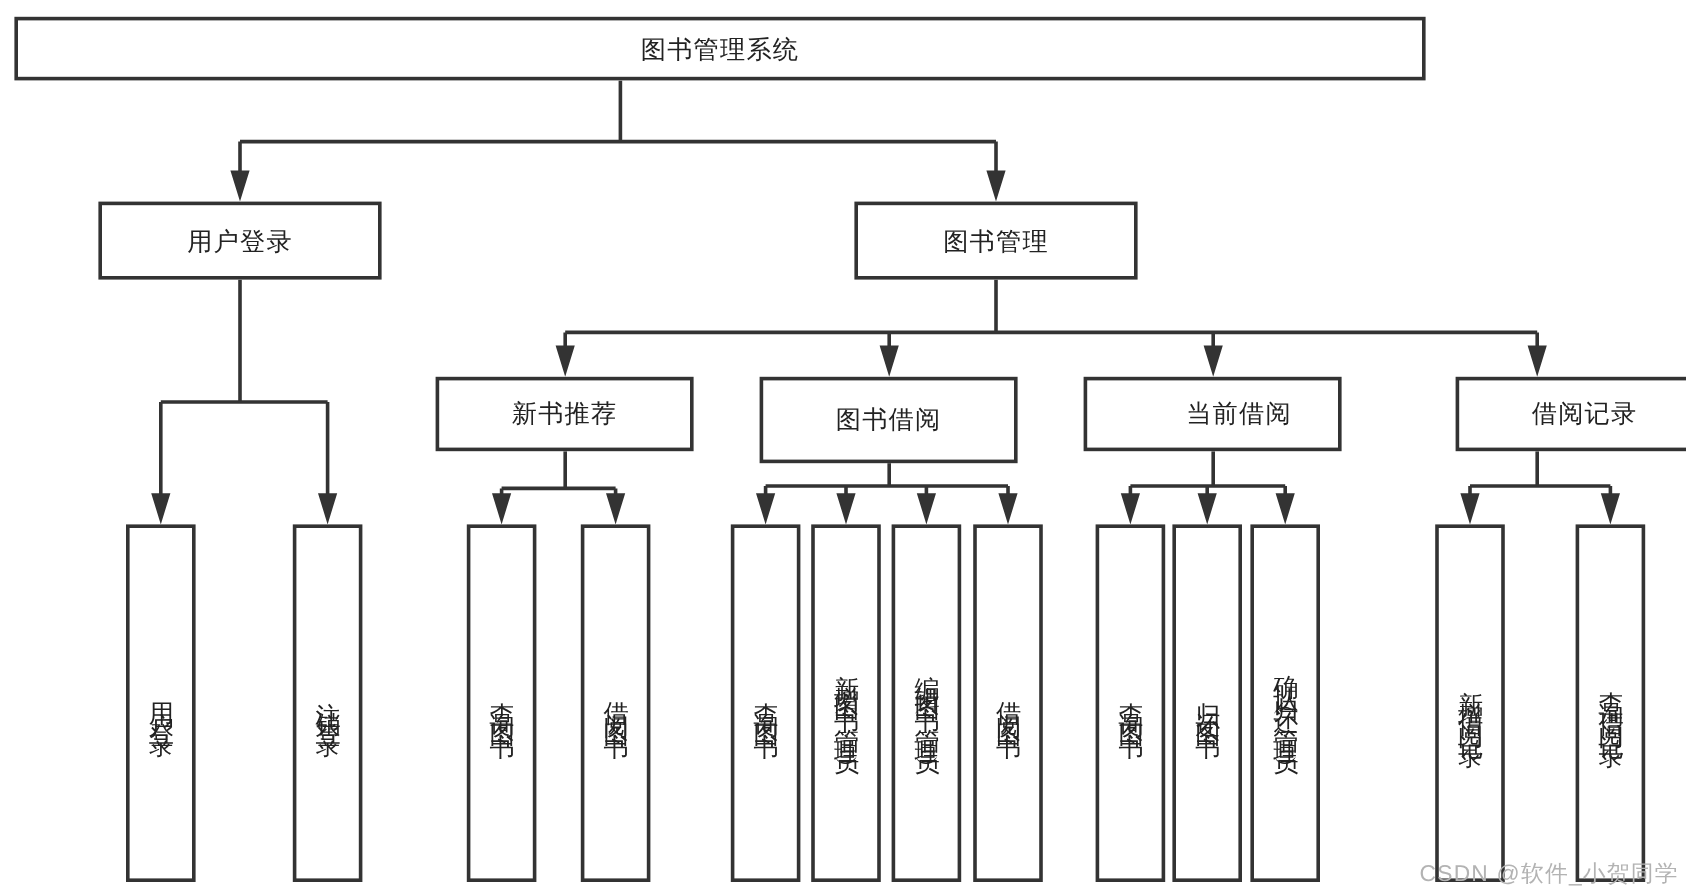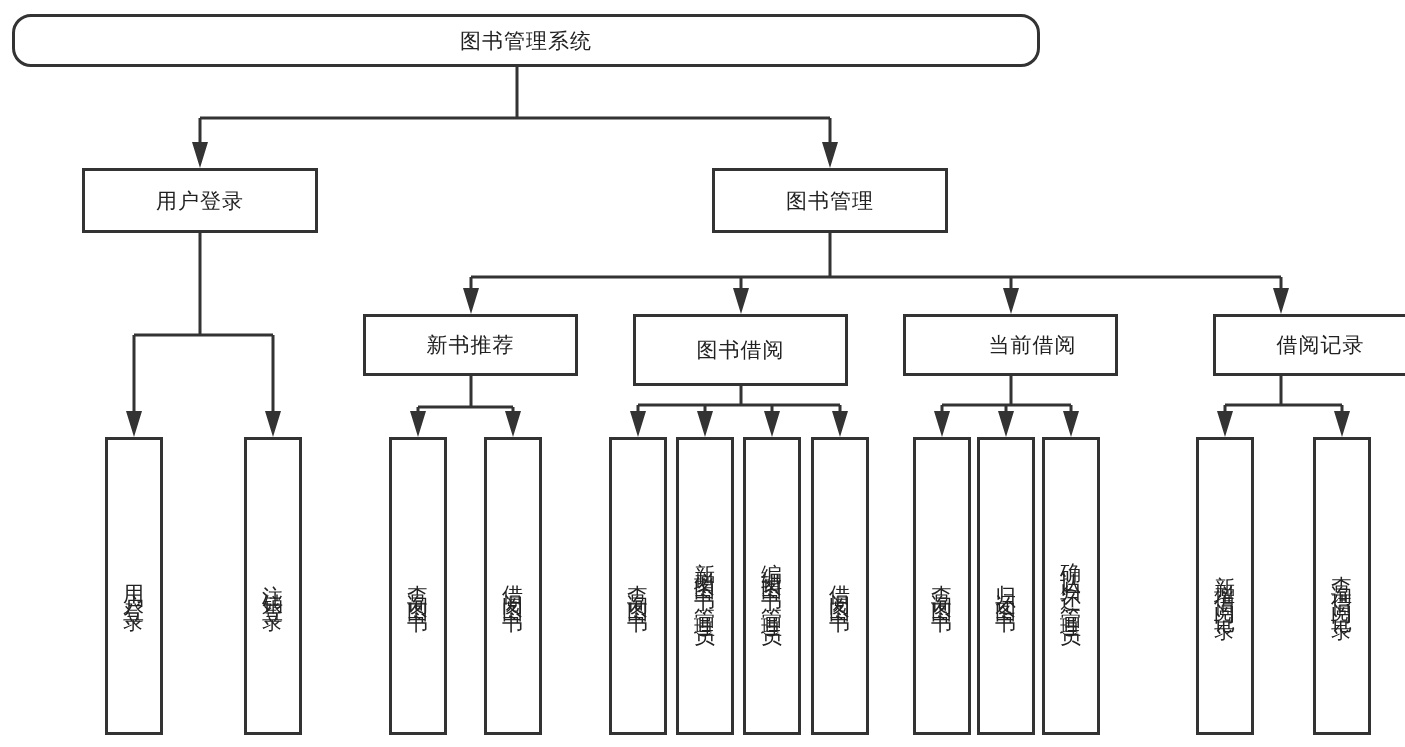--- a/index.html
+++ b/index.html
@@ -83,21 +83,21 @@
          M463 288 L479 288 L471 314 Z M733 288 L749 288 L741 314 Z
          M1003 288 L1019 288 L1011 314 Z M1273 288 L1289 288 L1281 314 Z
          M410 411 L426 411 L418 437 Z M505 411 L521 411 L513 437 Z
          M630 411 L646 411 L638 437 Z M697 411 L713 411 L705 437 Z
          M764 411 L780 411 L772 437 Z M832 411 L848 411 L840 437 Z
          M934 411 L950 411 L942 437 Z M998 411 L1014 411 L1006 437 Z
          M1063 411 L1079 411 L1071 437 Z
          M1217 411 L1233 411 L1225 437 Z M1334 411 L1350 411 L1342 437 Z"></path>
   </svg>
 
-  <div class="node" style="left:12px; top:14px; width:1028px; height:53px;border-radius:19px;">图书管理系统</div>
+  <div class="node" style="left:12px; top:14px; width:1176px; height:53px;">图书管理系统</div>
 
   <div class="node" style="left:82px; top:168px; width:236px; height:65px;">用户登录</div>
   <div class="node" style="left:363px; top:314px; width:215px; height:62px;">新书推荐</div>
 
   <div class="node" style="left:712px; top:168px; width:236px; height:65px;">图书管理</div>
   <div class="node" style="left:633px; top:314px; width:215px; height:72px;">图书借阅</div>
   <div class="node" style="left:903px; top:314px; width:215px; height:62px;padding-left:44px;">当前借阅</div>
   <div class="node" style="left:1213px; top:314px; width:215px; height:62px;">借阅记录</div>
 
   <div class="leaf" style="left:105px;">用户登录</div>
@@ -111,14 +111,15 @@
   <div class="leaf" style="left:743px;">编辑图书（管理员）</div>
   <div class="leaf" style="left:811px;">借阅图书</div>
 
   <div class="leaf" style="left:913px;">查询图书</div>
   <div class="leaf" style="left:977px;">归还图书</div>
   <div class="leaf" style="left:1042px;">确认归还（管理员）</div>
 
   <div class="leaf" style="left:1196px;">新增借阅记录</div>
   <div class="leaf" style="left:1313px;">查询借阅记录</div>
 
+  <div class="watermark">CSDN @软件_小贺同学</div>
 
 </div>
 
 </body></html>

